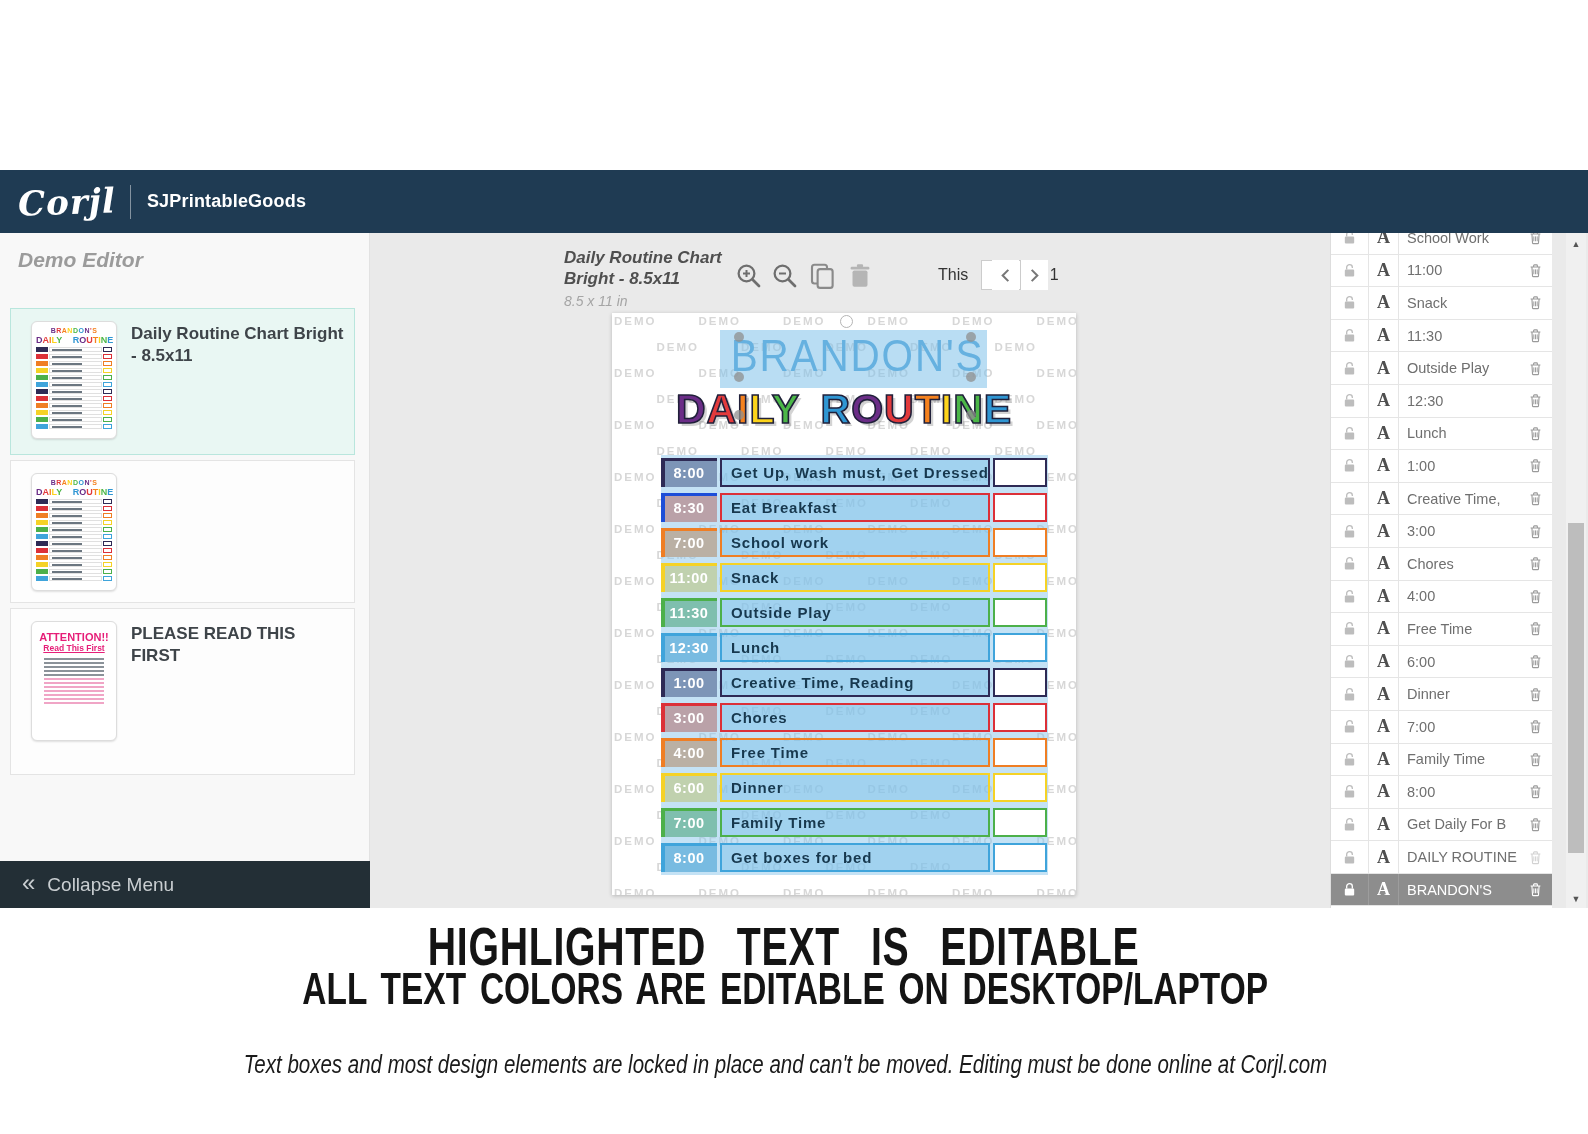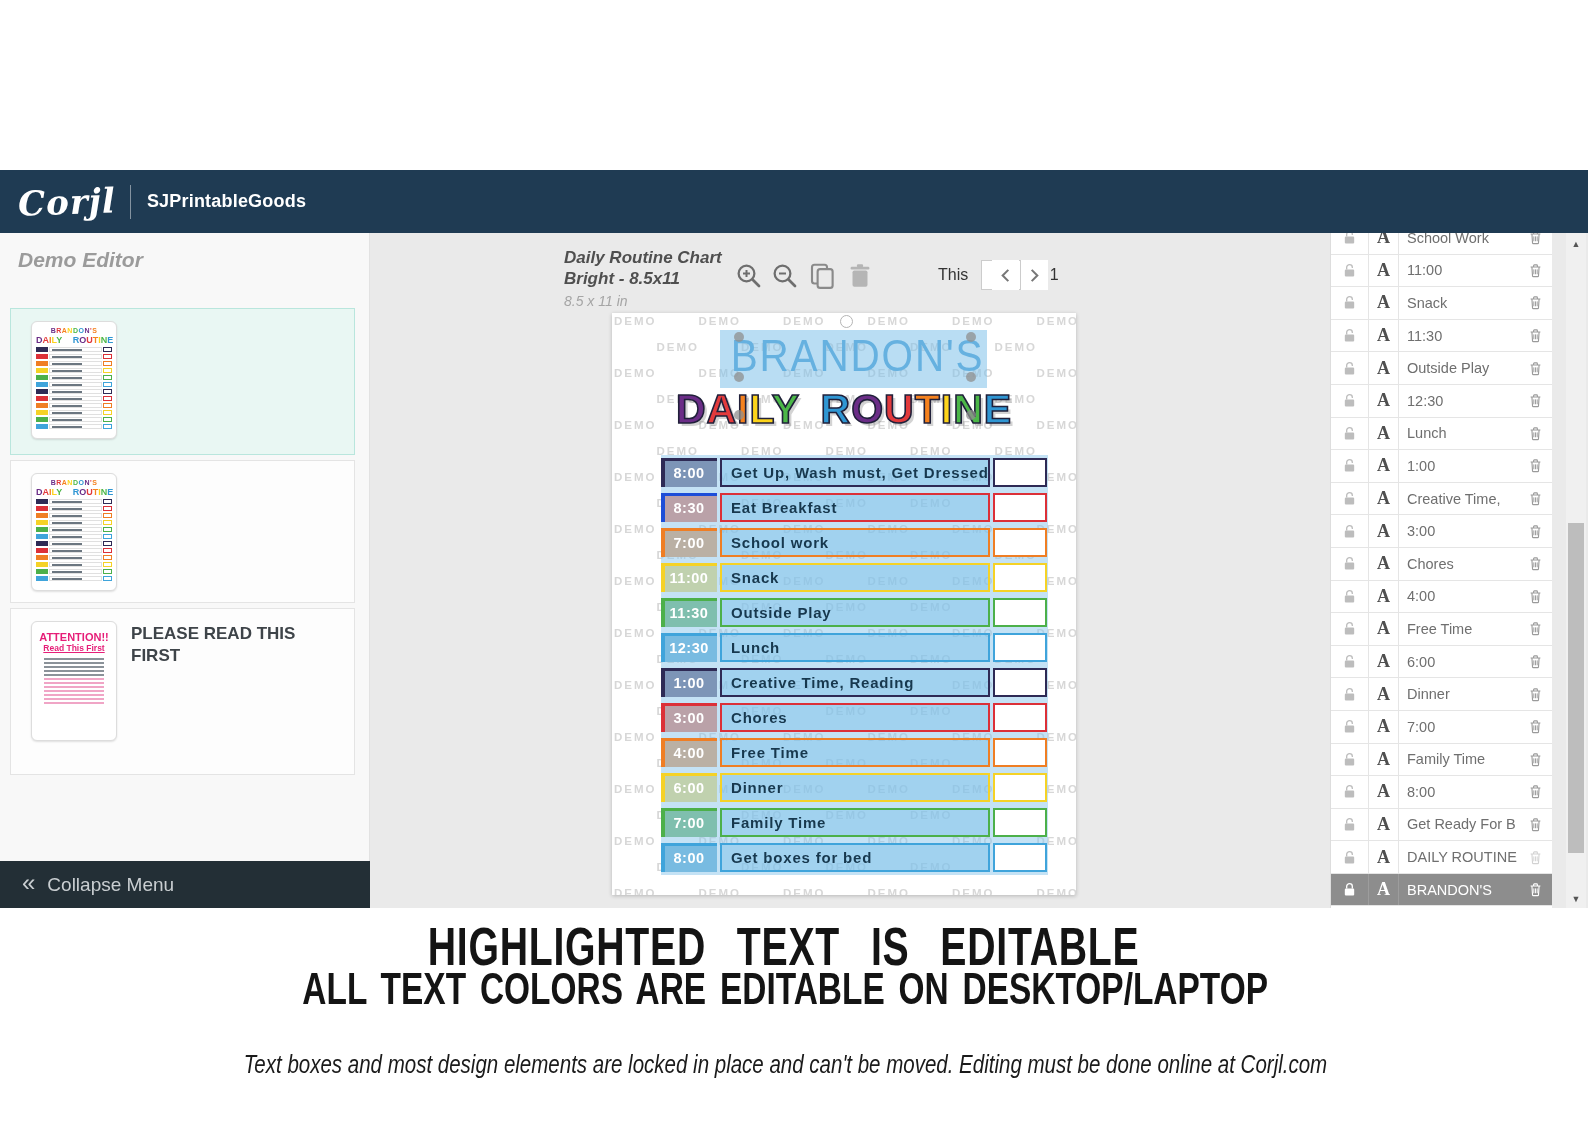--- a/index.html
+++ b/index.html
@@ -190,20 +190,21 @@
                 <div class="mini-check" style="border:1px solid #4cb04a"></div>
               </div>
               <div class="mini-row">
                 <div class="mini-badge" style="background:#3fa4db"></div>
                 <div class="mini-line">
                   <i></i>
                 </div>
                 <div class="mini-check" style="border:1px solid #3fa4db"></div>
               </div>
             </div>
+            <div class="side-label">Daily Routine Chart Bright - 8.5x11</div>
           </div>
           <div class="side-item" style="top: 227px; height: 143px;">
             <div class="side-card" style="height: 118px;">
               <div class="mini-name"><span style="color: rgb(107, 45, 135);">B</span><span style="color: rgb(226, 58, 60);">R</span><span style="color: rgb(245, 130, 31);">A</span><span style="color: rgb(253, 212, 27);">N</span><span style="color: rgb(76, 183, 72);">D</span><span style="color: rgb(47, 150, 211);">O</span><span style="color: rgb(107, 45, 135);">N</span><span style="color: rgb(226, 58, 60);">'</span><span style="color: rgb(245, 130, 31);">S</span></div>
               <div class="mini-title"><span style="color: rgb(107, 45, 135);">D</span><span style="color: rgb(226, 58, 60);">A</span><span style="color: rgb(245, 130, 31);">I</span><span style="color: rgb(253, 212, 27);">L</span><span style="color: rgb(76, 183, 72);">Y</span><span style="padding: 0px 4px;"> </span><span style="color: rgb(47, 150, 211);">R</span><span style="color: rgb(107, 45, 135);">O</span><span style="color: rgb(226, 58, 60);">U</span><span style="color: rgb(245, 130, 31);">T</span><span style="color: rgb(253, 212, 27);">I</span><span style="color: rgb(76, 183, 72);">N</span><span style="color: rgb(47, 150, 211);">E</span></div>
               <div class="mini-row">
                 <div class="mini-badge" style="background:#2e2a55"></div>
                 <div class="mini-line">
                   <i></i>
                 </div>
@@ -832,21 +833,21 @@
             </div>
           </div>
           <div class="layer-row">
             <div class="cell-lock">
               <svg class="licon" viewBox="0 0 16 16">
                 <rect x="3" y="7" width="10" height="7.5" rx="1.2" fill="currentColor"></rect>
                 <path d="M5 7V4.6C5 2.9 6.3 1.8 8 1.8s3 1.1 3 2.8v.7" fill="none" stroke="currentColor" stroke-width="1.4"></path>
               </svg>
             </div>
             <div class="cell-a">A</div>
-            <div class="cell-label">Get Ready For B</div>
+            <div class="cell-label">Get Daily For B</div>
             <div class="cell-trash">
               <svg class="licon" viewBox="0 0 16 16">
                 <path d="M2.8 4.2h10.4M6 4V2.9c0-.5.3-.9.8-.9h2.4c.5 0 .8.4.8.9V4M4.2 4.5l.6 9c0 .6.5 1 1 1h4.4c.6 0 1-.4 1-1l.6-9" fill="none" stroke="currentColor" stroke-width="1.2"></path>
                 <path d="M6.2 6.8v5.2M8 6.8v5.2M9.8 6.8v5.2" stroke="currentColor" stroke-width="1"></path>
               </svg>
             </div>
           </div>
           <div class="layer-row">
             <div class="cell-lock">
               <svg class="licon" viewBox="0 0 16 16">

